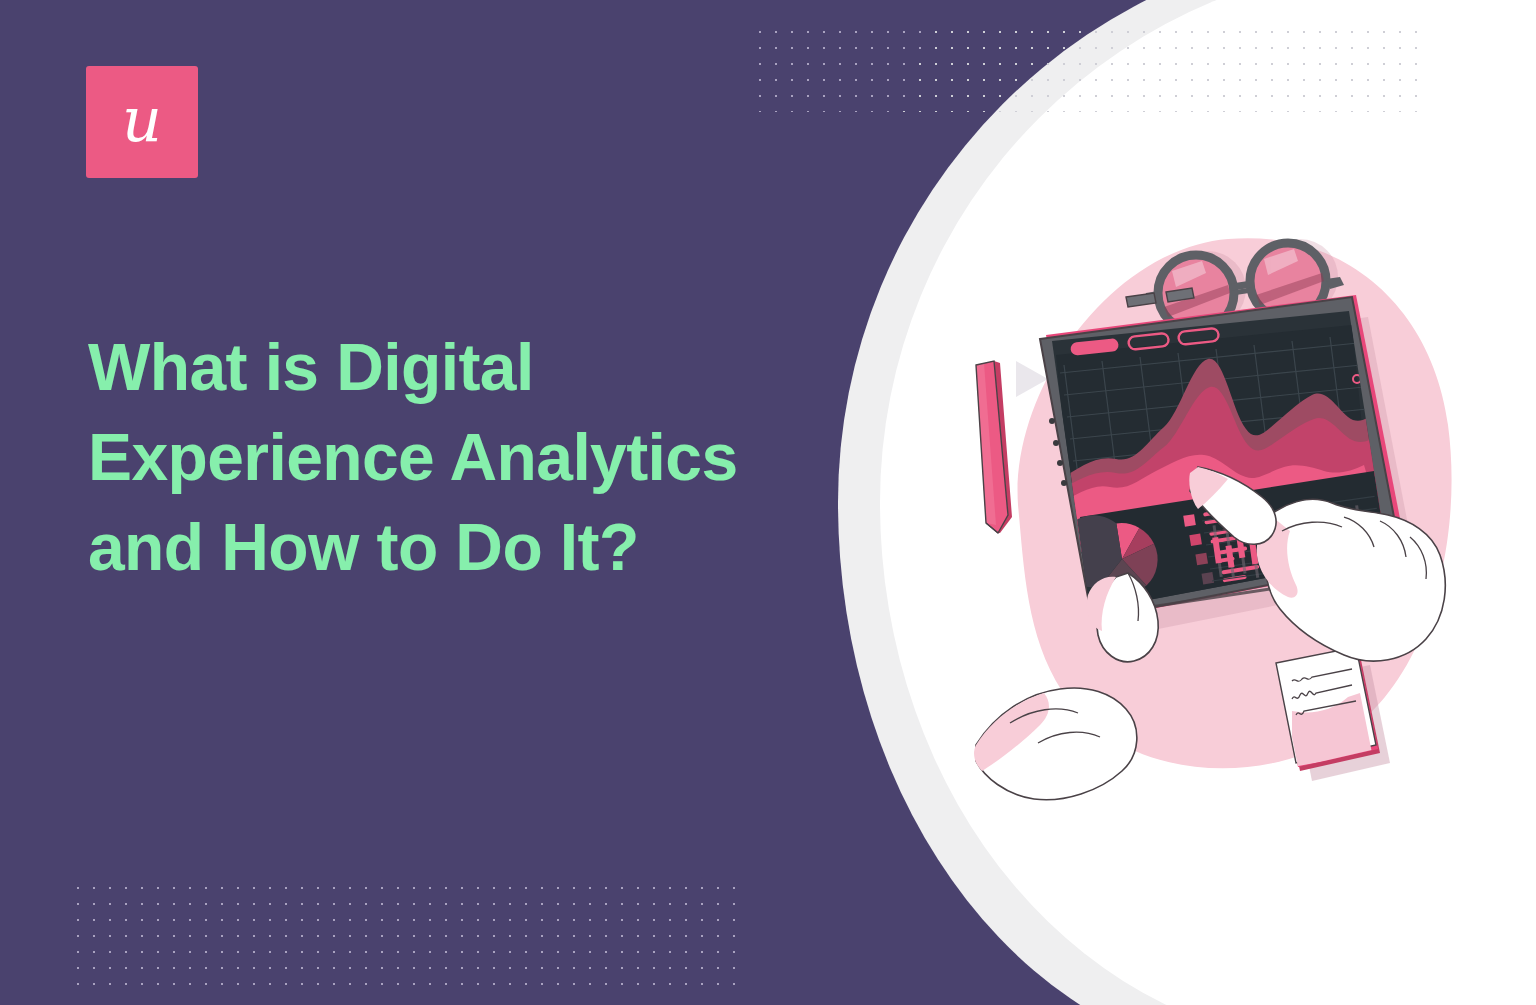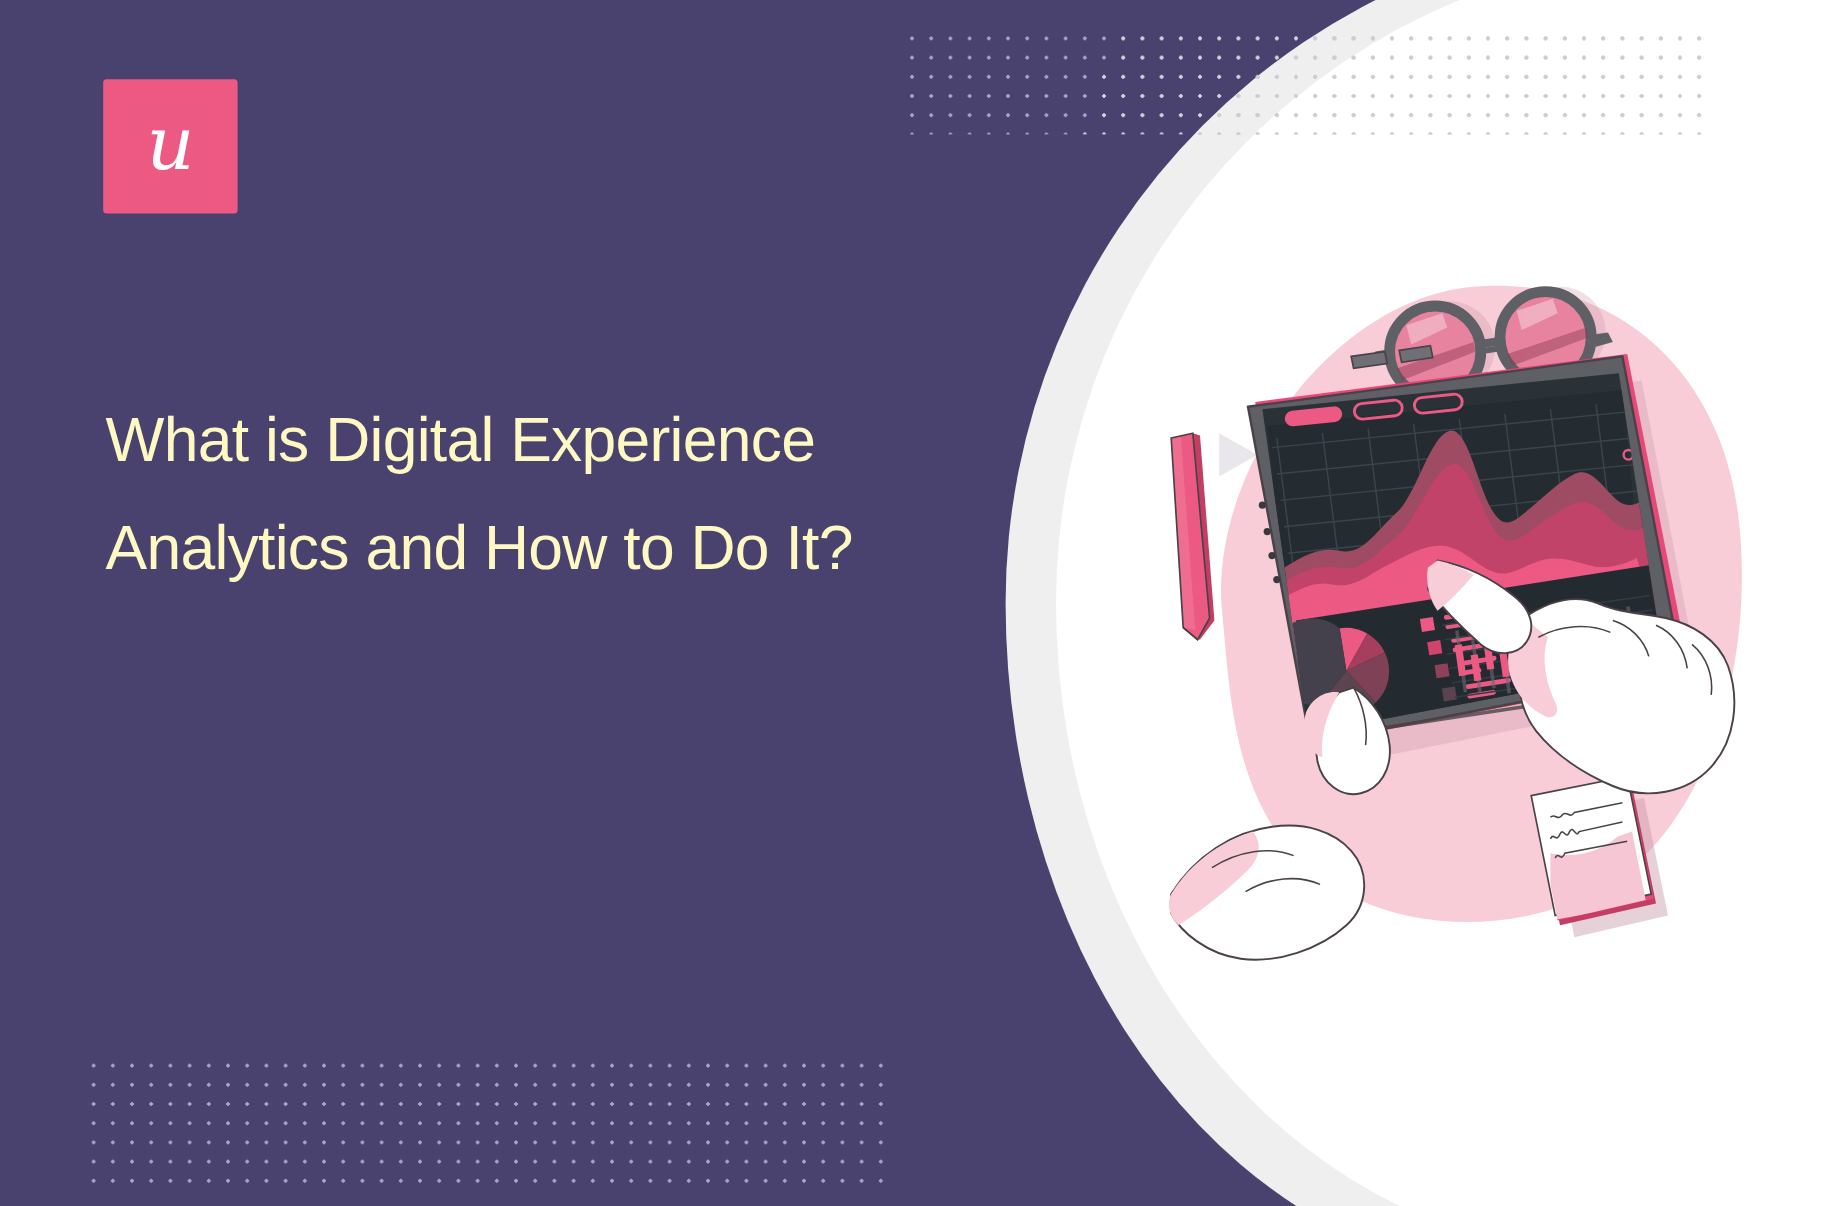--- a/index.html
+++ b/index.html
@@ -67,23 +67,23 @@
     line-height:1;
     font-weight:400;
     transform:translateY(-2px);
     user-select:none;
   }
 
   
   .headline {
     position:absolute; left:88px; top:322px;
     width:680px;
-    color:#fef9c3;
-    font-size:52px;
-    font-weight:400;
+    color:#86efac;
+    font-size:66px;
+    font-weight:700;
     line-height:90px;
     letter-spacing:-0.6px;
     white-space:pre-line;
   }
 
   
   .illus { position:absolute; left:940px; top:215px; width:540px; height:600px; }
   .illus svg { display:block; width:540px; height:600px; overflow:visible; }
 </style>
 </head>

